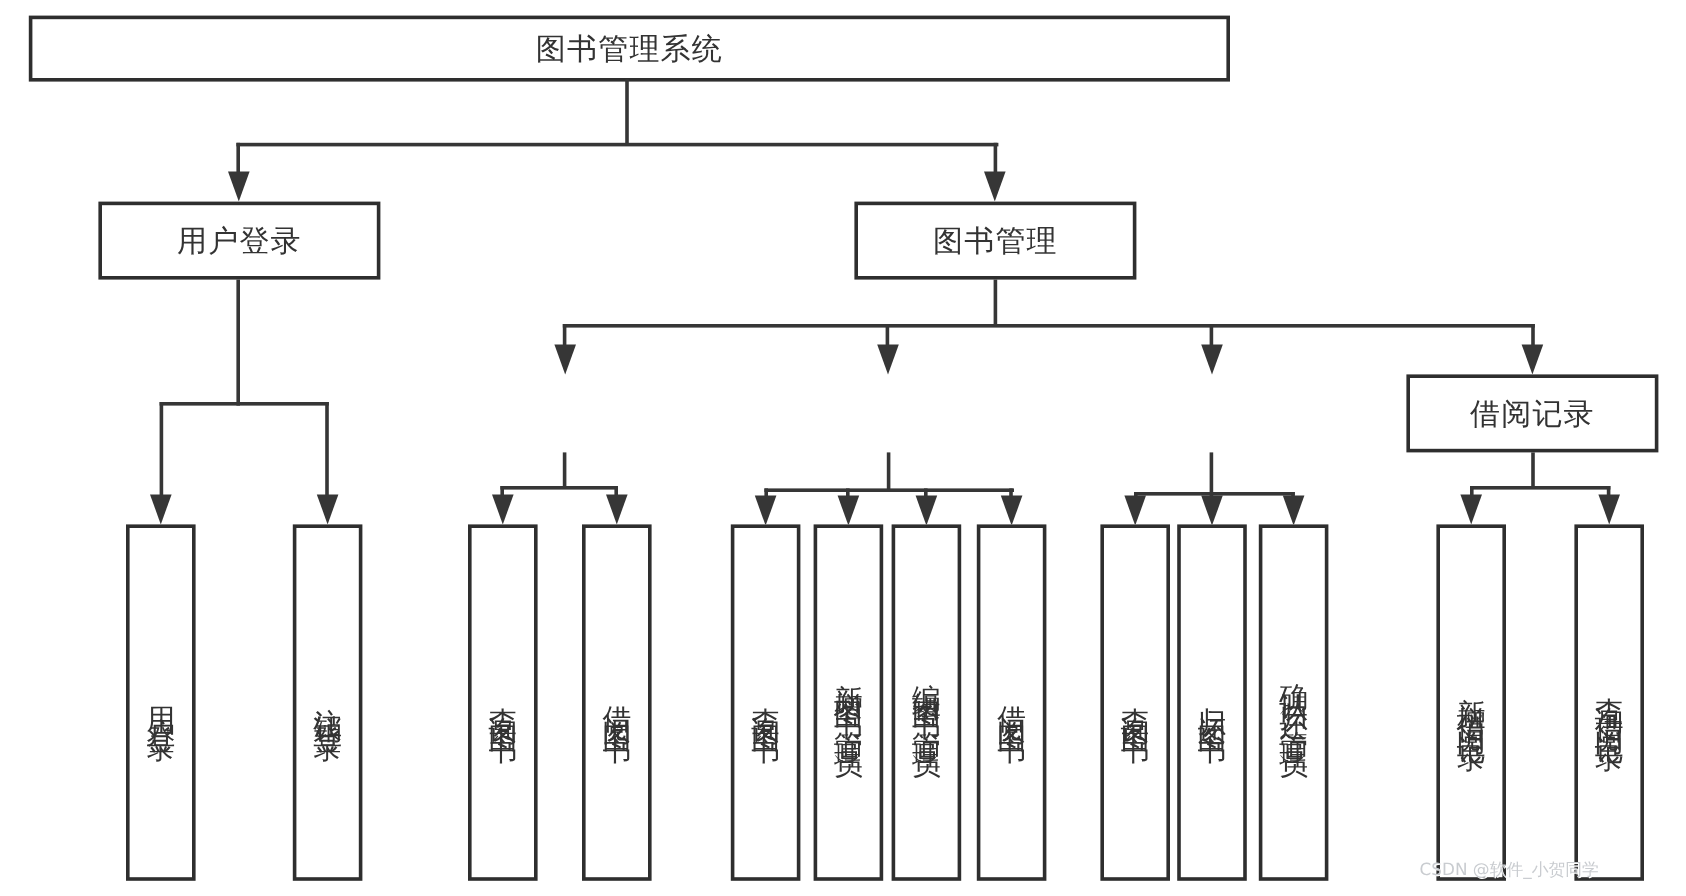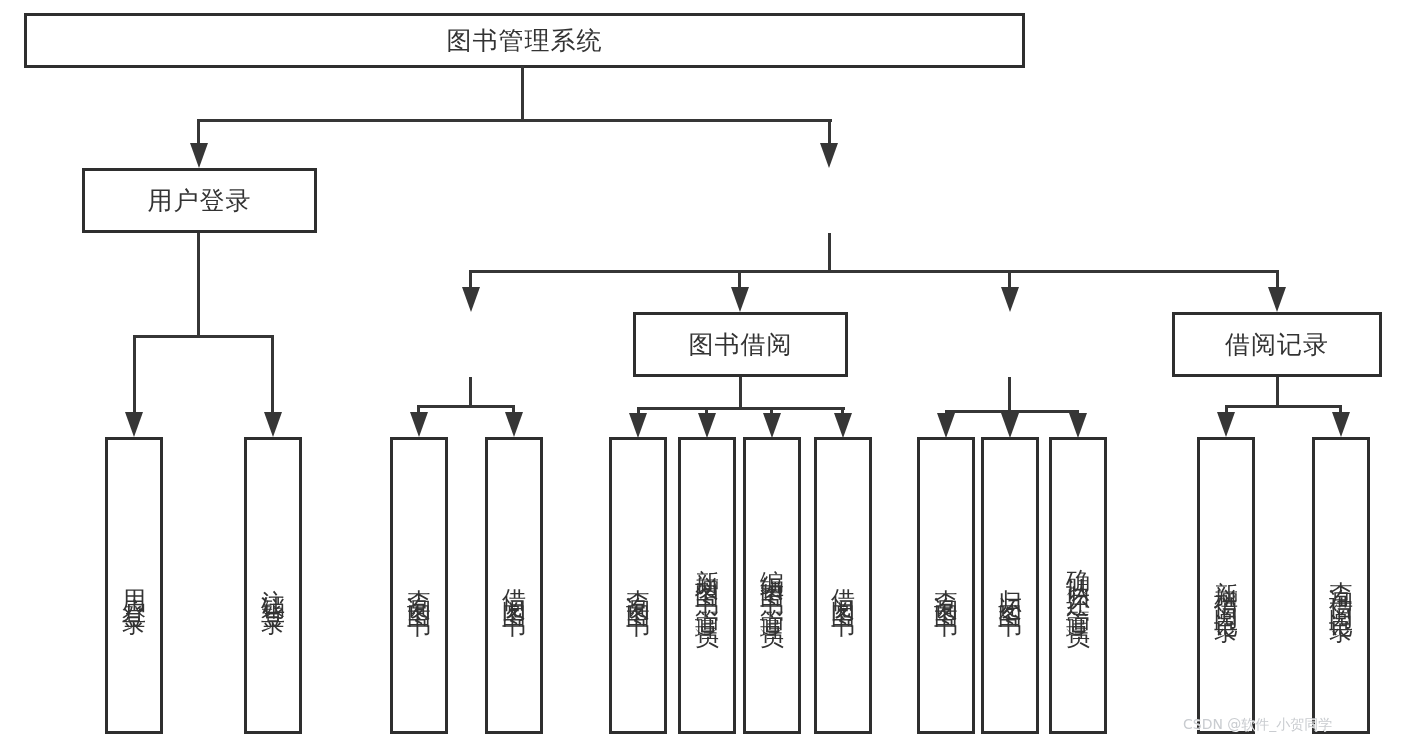--- a/index.html
+++ b/index.html
@@ -53,42 +53,42 @@
   <div class="v" style="left:521px;top:66px;height:55px;"></div>
   <div class="h" style="left:197px;top:119px;width:635px;"></div>
   <div class="v" style="left:197px;top:119px;height:30px;"></div>
   <div class="a" style="left:190px;top:143px;"></div>
   <div class="v" style="left:828px;top:119px;height:30px;"></div>
   <div class="a" style="left:820px;top:143px;"></div>
 
   <div class="bx lvl2" style="left:82px;">
     <span>用户登录</span>
   </div>
+  <div class="bx lvl2" style="left:712px;">
+    <span>图书管理</span>
+  </div>
 
   <div class="v" style="left:197px;top:233px;height:105px;"></div>
   <div class="h" style="left:133px;top:335px;width:141px;"></div>
   <div class="v" style="left:133px;top:335px;height:82px;"></div>
   <div class="a" style="left:125px;top:412px;"></div>
   <div class="v" style="left:271px;top:335px;height:82px;"></div>
   <div class="a" style="left:264px;top:412px;"></div>
 
   <div class="v" style="left:828px;top:233px;height:39px;"></div>
   <div class="h" style="left:469px;top:270px;width:810px;"></div>
   <div class="v" style="left:469px;top:270px;height:22px;"></div>
   <div class="a" style="left:462px;top:287px;"></div>
   <div class="v" style="left:738px;top:270px;height:22px;"></div>
   <div class="a" style="left:731px;top:287px;"></div>
   <div class="v" style="left:1008px;top:270px;height:22px;"></div>
   <div class="a" style="left:1001px;top:287px;"></div>
   <div class="v" style="left:1276px;top:270px;height:22px;"></div>
   <div class="a" style="left:1268px;top:287px;"></div>
 
-  <div class="bx lvl3" style="left:633px;width:215px;">
-    <span>图书借阅</span>
-  </div>
   <div class="bx lvl3" style="left:1172px;width:210px;">
     <span>借阅记录</span>
   </div>
 
   <div class="v" style="left:469px;top:377px;height:30px;"></div>
   <div class="h" style="left:417px;top:405px;width:98px;"></div>
   <div class="v" style="left:417px;top:405px;height:14px;"></div>
   <div class="a" style="left:410px;top:412px;"></div>
   <div class="v" style="left:512px;top:405px;height:14px;"></div>
   <div class="a" style="left:505px;top:412px;"></div>

